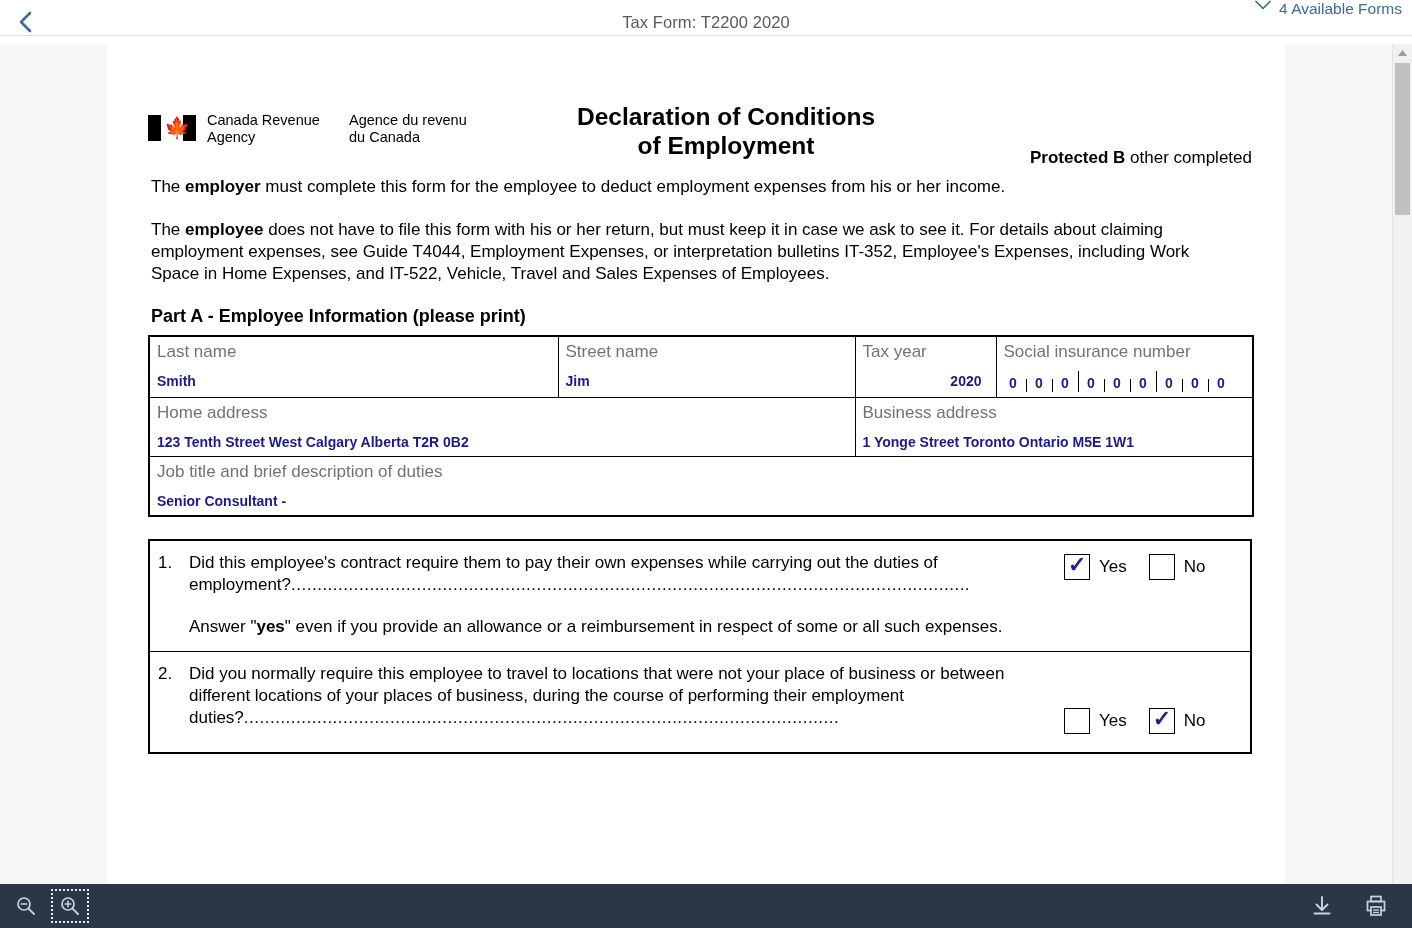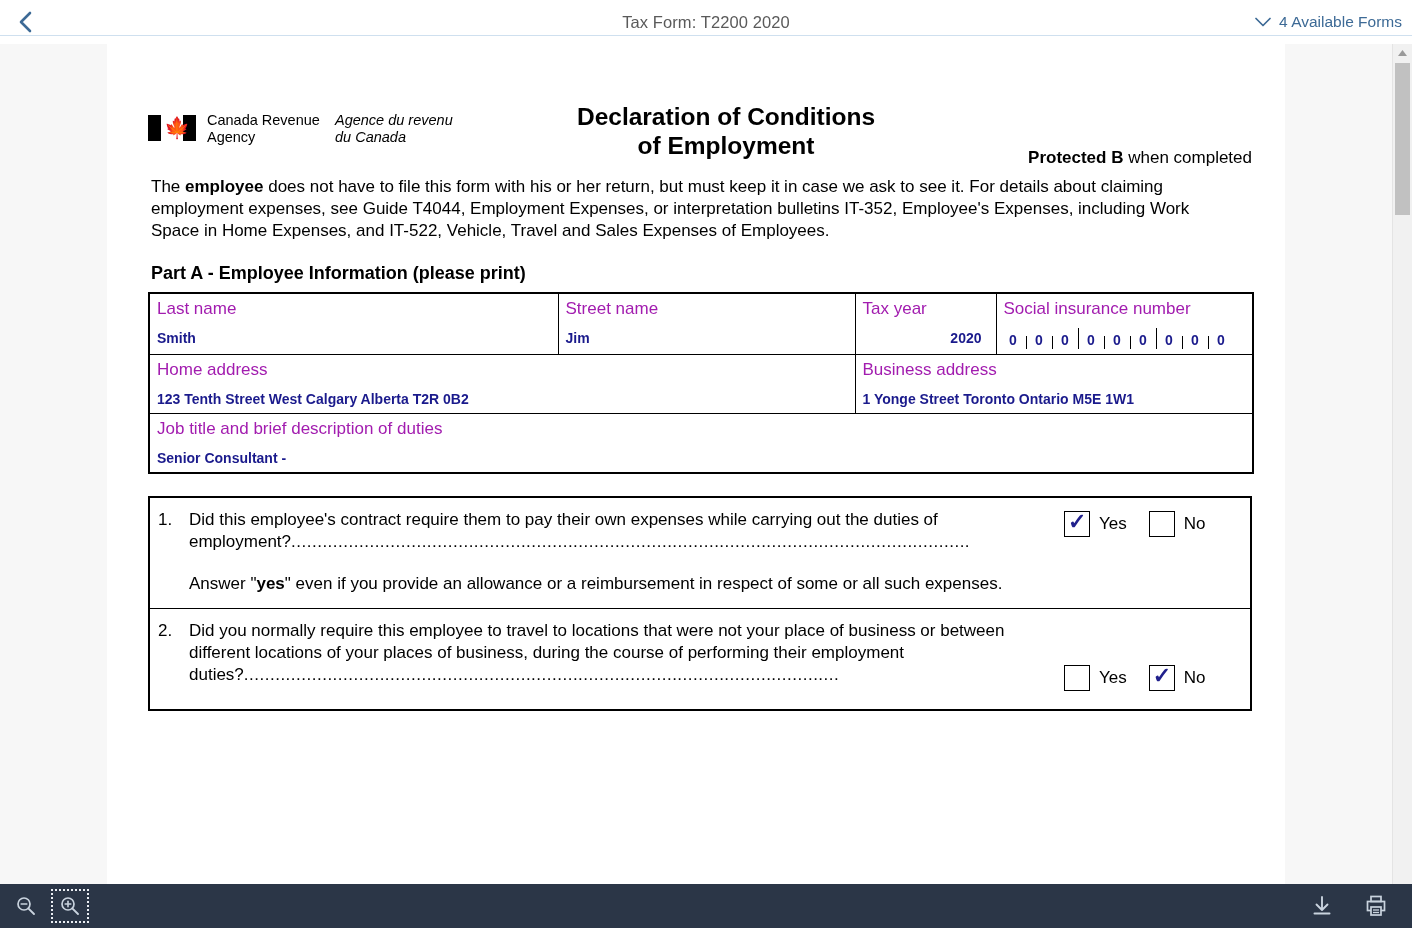--- a/index.html
+++ b/index.html
@@ -24,21 +24,21 @@
   }
   #back-btn svg { display: block; }
   #doc-title {
     position: absolute; left: 0; top: 0; width: 1412px; height: 44px;
     line-height: 44px; text-align: center;
     font-size: 16.5px; color: #5a5a5a;
     letter-spacing: .1px;
   }
   #forms-btn {
     position: absolute; right: 10px; top: 0; height: 44px;
-    display: flex; align-items: center; gap: 8px;
+    display: flex; gap: 8px;
     color: #3d6a96; font-size: 15.5px; cursor: pointer;
   }
   #forms-btn .chev { display: block; }
 
   
   #viewer {
     position: absolute; left: 0; top: 44px; width: 1412px; height: 840px;
     background: #f7f7f7;
     overflow: hidden;
   }
@@ -61,21 +61,21 @@
   .flag .barL { left: 0; }
   .flag .barR { right: 0; }
   .flag .leaf {
     position: absolute; left: 16px; top: 2px; width: 17px; height: 22px;
     color: #000; font-size: 21px; line-height: 21px; text-align: center;
   }
   .cra-en, .cra-fr {
     font-size: 14.5px; line-height: 17px; color: #000; white-space: pre-line;
   }
   .cra-en { width: 120px; }
-  .cra-fr { margin-left: 8px; width: 130px; font-style: italic; }
+  .cra-fr { margin-left: 22px; width: 130px; }
   .form-title {
     position: absolute; left: 348px; top: 0px; width: 460px;
     text-align: center; font-weight: bold; font-size: 24.5px; line-height: 29px;
     color: #000;
   }
   .protected {
     position: absolute; right: 0px; top: 46px; font-size: 17px; color: #000;
     white-space: nowrap;
   }
   .protected b { font-weight: bold; }
@@ -92,21 +92,21 @@
     font-size: 18px; font-weight: bold; color: #000;
     margin: 0 0 8px 3px;
   }
 
   
   .tblA {
     border: 2px solid #000; border-collapse: collapse; width: 1104px;
     table-layout: fixed; margin-bottom: 22px;
   }
   .tblA td { border: 1px solid #000; vertical-align: top; padding: 4px 6px 5px 7px; }
-  .cell-label { font-size: 17px; color: #a21caf; line-height: 21px; }
+  .cell-label { font-size: 17px; color: #737373; line-height: 21px; }
   .cell-value {
     font-size: 14px; font-weight: bold; color: #1a1a8c;
     line-height: 18px; margin-top: 10px; white-space: nowrap;
   }
   .cell-value.right { text-align: right; padding-right: 8px; }
 
   
   .sin-wrap { margin-top: 9px; display: flex; align-items: flex-end; }
   .sin-d {
     position: relative; width: 25px; text-align: center;
@@ -205,24 +205,27 @@
             <div class="leaf">🍁</div>
           </div>
           <div class="cra-en">Canada Revenue
 Agency</div>
           <div class="cra-fr">Agence du revenu
 du Canada</div>
         </div>
         <div class="form-title" style="white-space: pre-line;">Declaration of Conditions
 of Employment</div>
         <div class="protected">
-          <b>Protected B</b><span> when completed</span>
+          <b>Protected B</b><span> other completed</span>
         </div>
       </div>
 
+      <p class="para">
+        <span>The </span><b>employer</b><span> must complete this form for the employee to deduct employment expenses from his or her income.</span>
+      </p>
       <p class="para">
         <span>The </span><b>employee</b><span> does not have to file this form with his or her return, but must keep it in case we ask to see it. For details about claiming employment expenses, see Guide T4044, Employment Expenses, or interpretation bulletins IT-352, Employee's Expenses, including Work Space in Home Expenses, and IT-522, Vehicle, Travel and Sales Expenses of Employees.</span>
       </p>
 
       <div class="sec-head">Part A - Employee Information (please print)</div>
 
       <table class="tblA">
         <colgroup>
           <col style="width:409px">
             <col style="width:297px">

